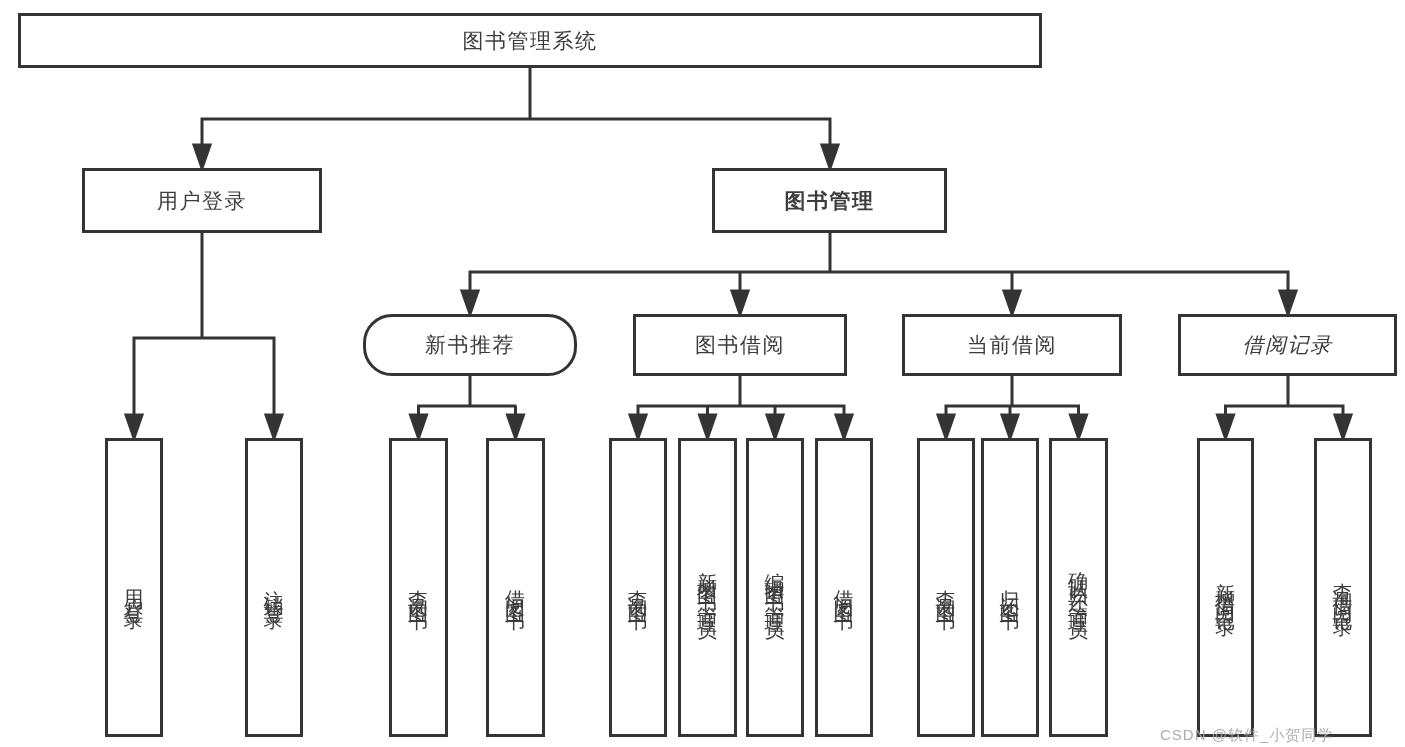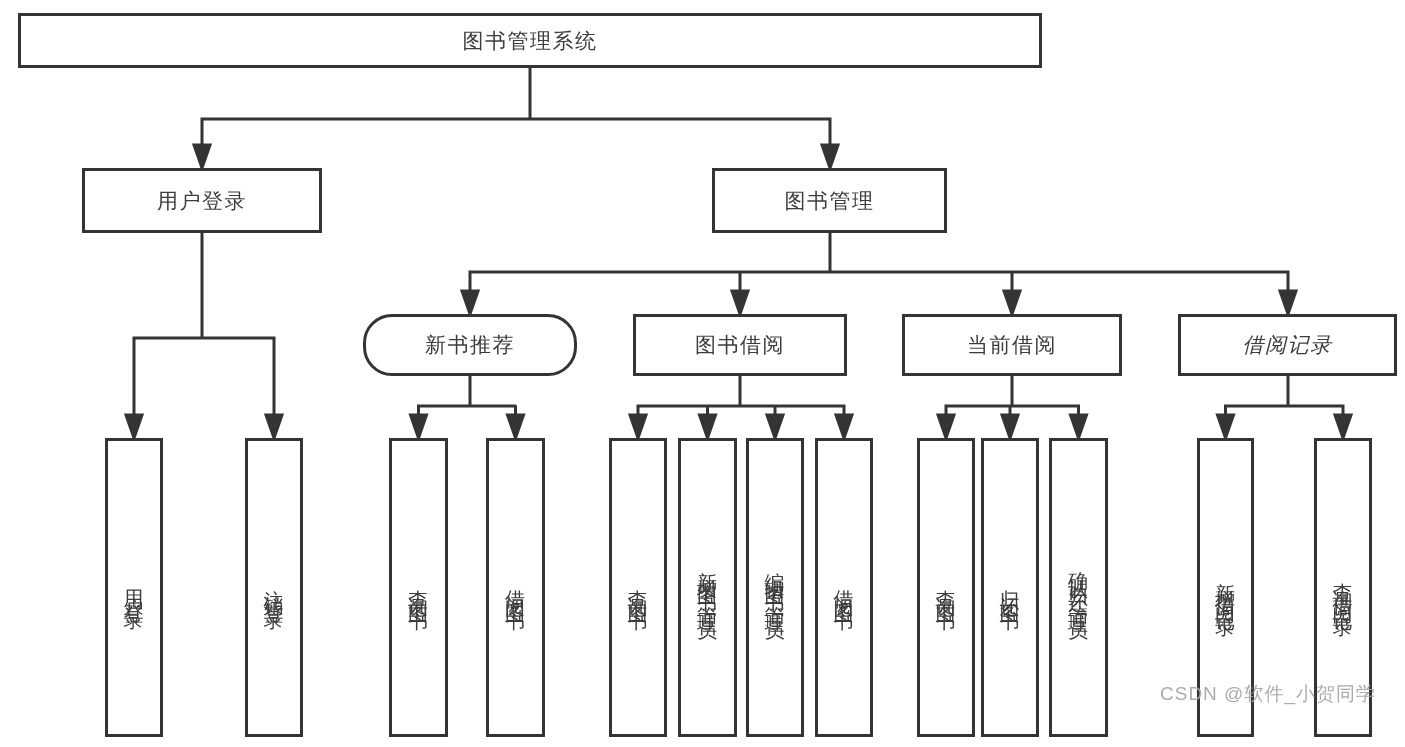--- a/index.html
+++ b/index.html
@@ -12,22 +12,22 @@
     position:absolute; box-sizing:border-box; z-index:2;
     border:3px solid #343434; background:#ffffff;
     display:flex; align-items:center; justify-content:center;
     color:#3c3c3c; font-size:21px; letter-spacing:1.5px; white-space:nowrap;
   }
   .leaf span {
     writing-mode:vertical-rl; text-orientation:mixed;
     font-size:20px; letter-spacing:7px; line-height:1; white-space:nowrap;
   }
   .watermark {
-    position:absolute; z-index:3; left:1160px; top:681px;
-    font-size:19px; letter-spacing:1px; color:rgba(168,168,168,0.95);
+    position:absolute; z-index:3; left:1160px; top:726px;
+    font-size:15px; letter-spacing:1px; color:rgba(168,168,168,0.95);
     white-space:nowrap;
   }
 </style>
 </head>
 <body>
 
 <div class="canvas">
 
   <svg class="wires" width="1405" height="747" viewBox="0 0 1405 747">
     <g stroke="#343434" stroke-width="3" fill="#343434">
@@ -67,21 +67,21 @@
     </g>
   </svg>
 
   <div class="node" style="left:18px; top:13px; width:1024px; height:55px;">
     <span>图书管理系统</span>
   </div>
 
   <div class="node" style="left:82px; top:168px; width:240px; height:65px;">
     <span>用户登录</span>
   </div>
-  <div class="node" style="left:712px; top:168px; width:235px; height:65px;">
+  <div class="node" style="left:712px; top:168px; width:235px; height:65px;font-weight:bold;">
     <span>图书管理</span>
   </div>
 
   <div class="node" style="left:363px; top:314px; width:214px; height:62px;border-radius:29px;">
     <span>新书推荐</span>
   </div>
   <div class="node" style="left:902px; top:314px; width:220px; height:62px;">
     <span>当前借阅</span>
   </div>
   <div class="node" style="left:633px; top:314px; width:214px; height:62px;">

